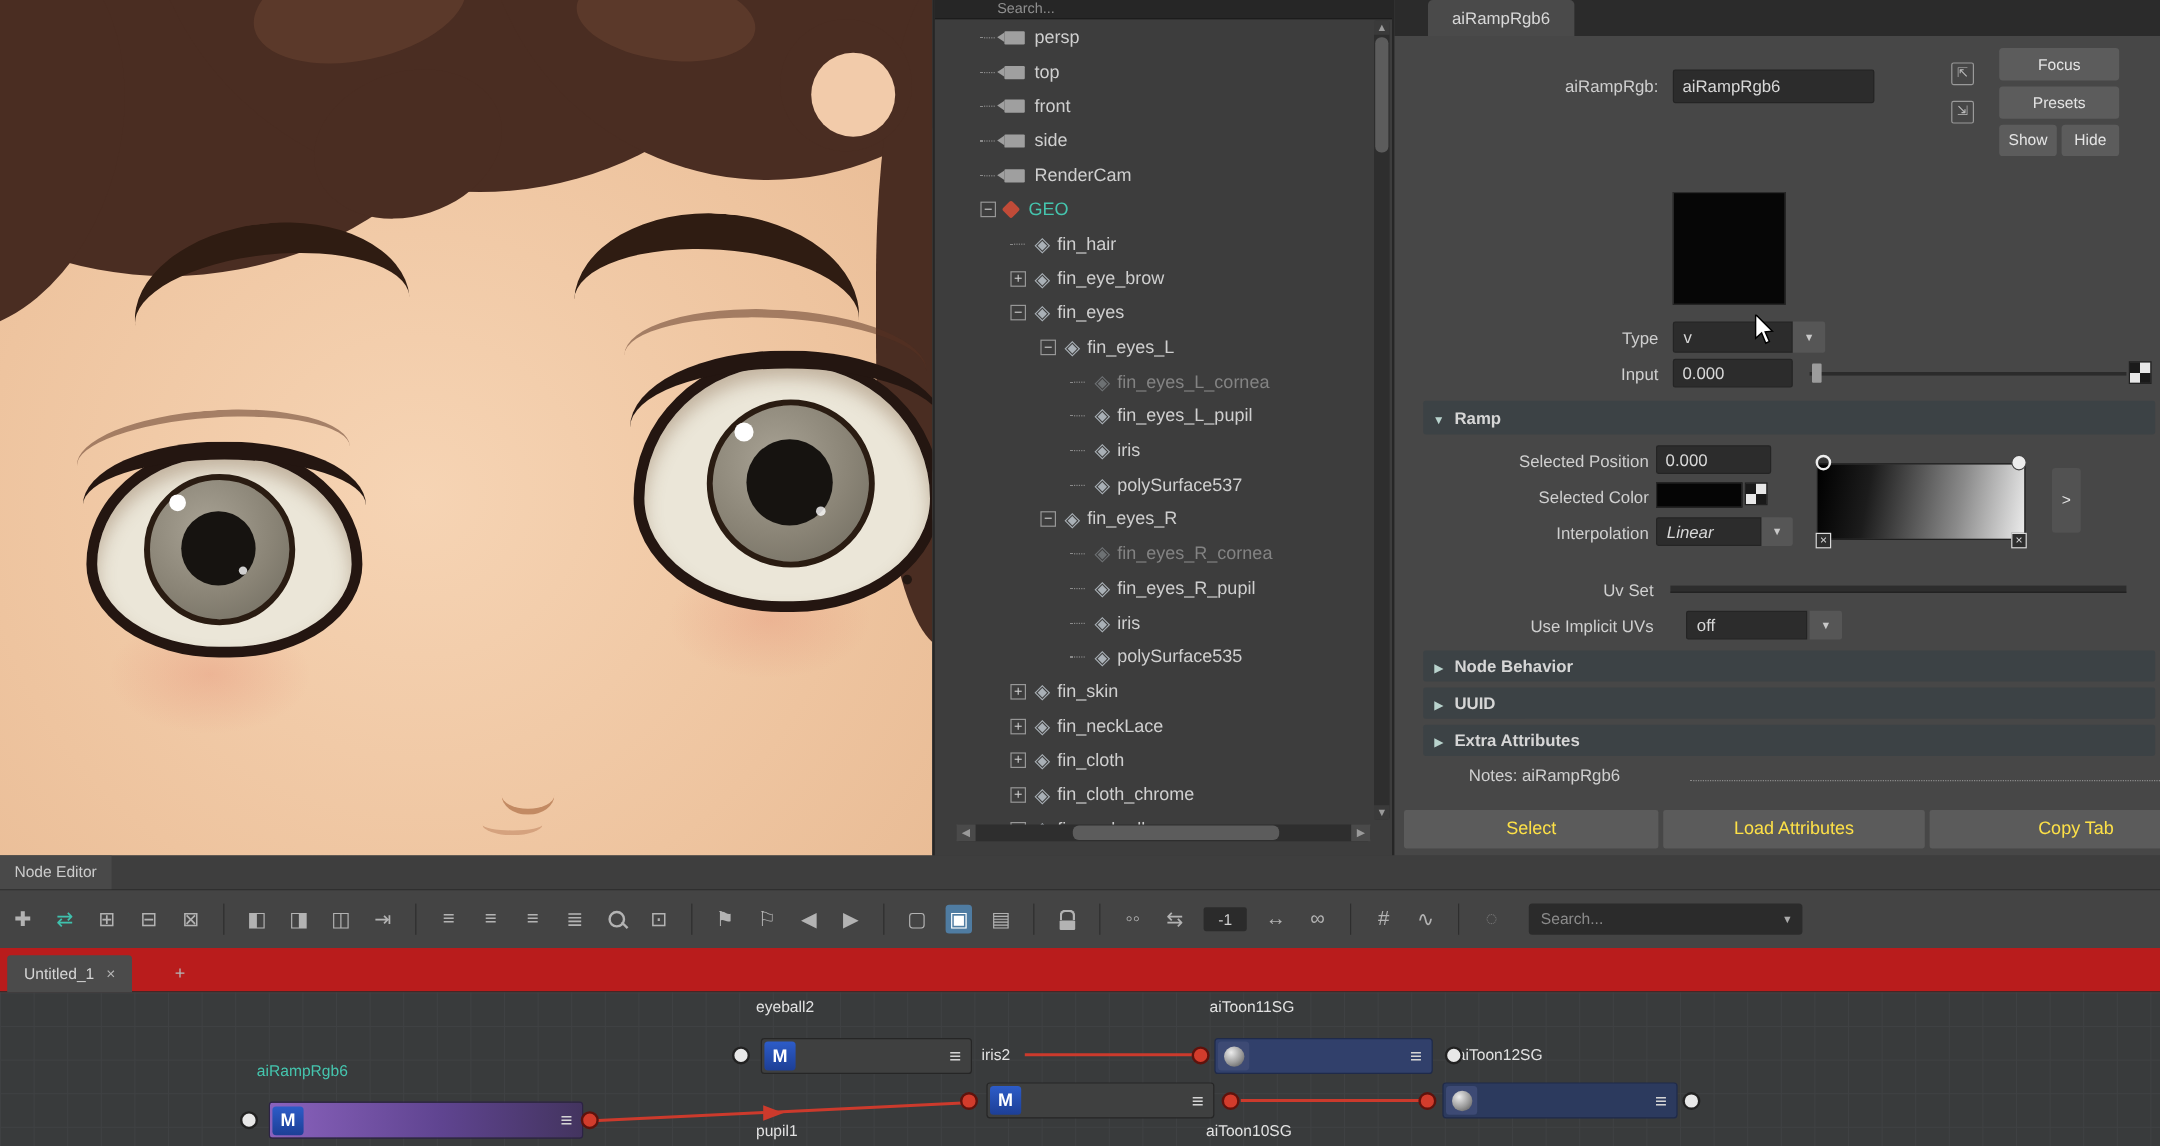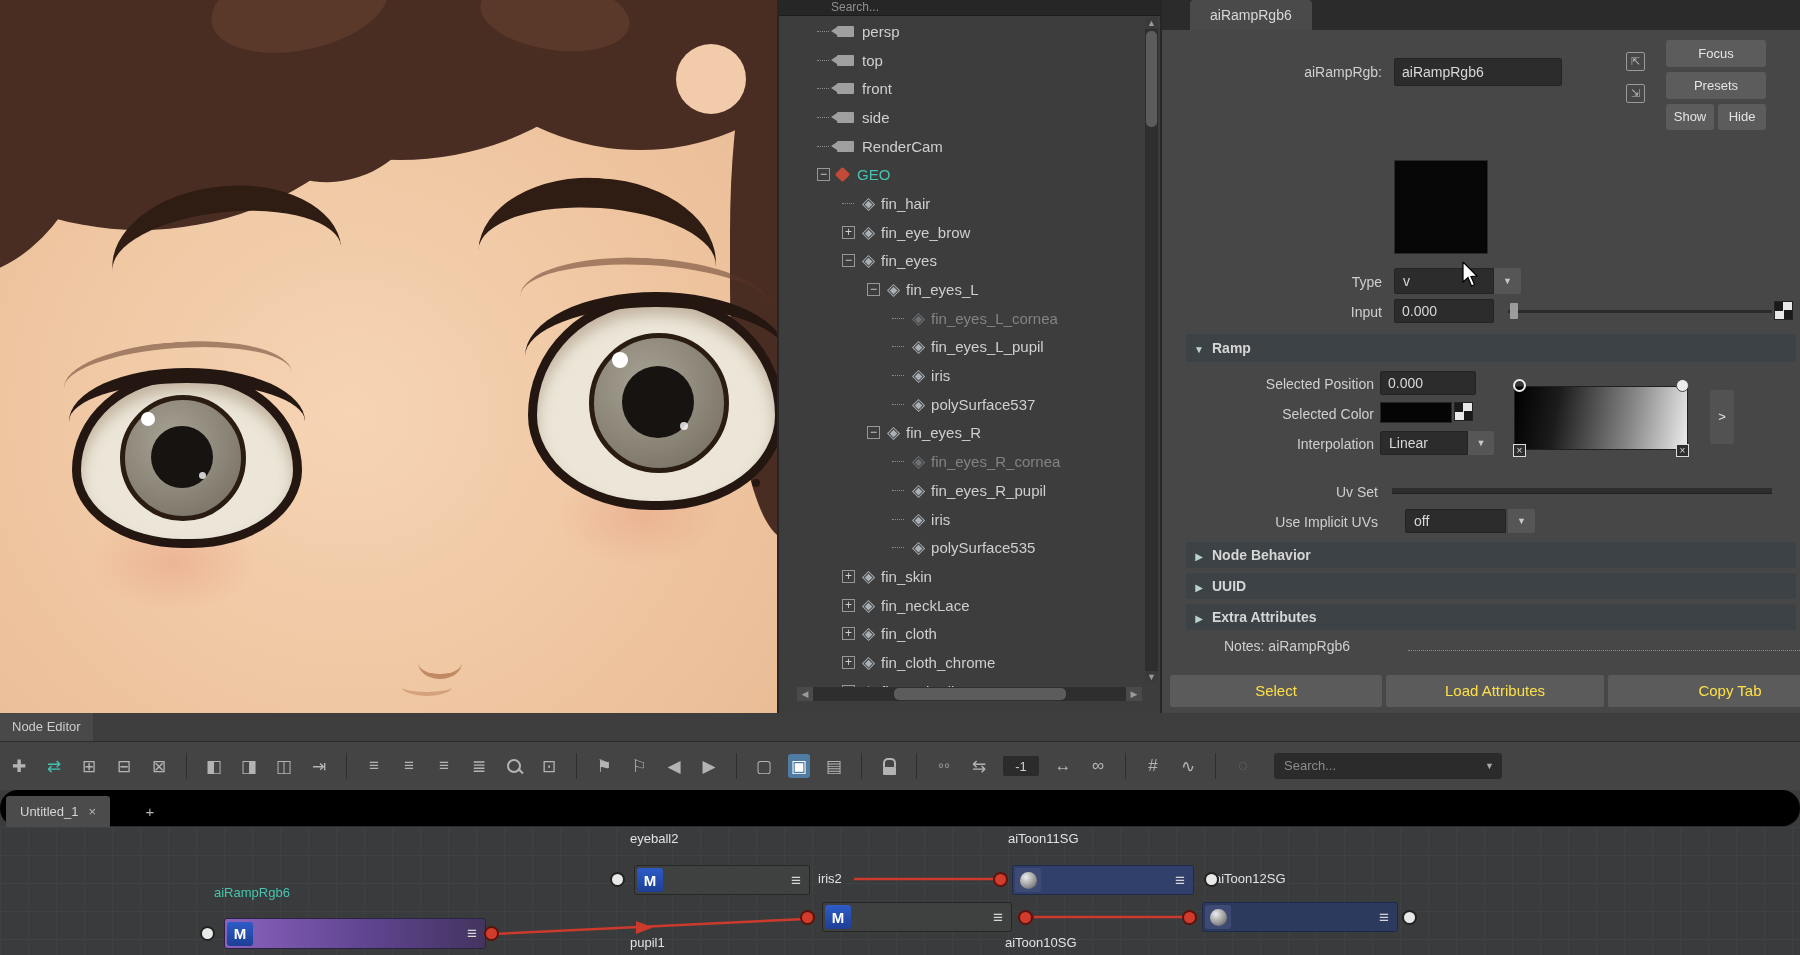--- a/index.html
+++ b/index.html
@@ -91,21 +91,21 @@
   .tb-icon.numbox{background:#2b2b2b;color:#cfcfcf;font-size:13px;padding:0 7px;height:20px;border-radius:2px;}
   .tb-sep{width:1px;height:26px;background:#2e2e2e;margin:0 3px;}
   .mag-c{width:10px;height:10px;border:2px solid #b3b3b3;border-radius:50%;position:relative;display:inline-block;}
   .mag-c::after{content:"";position:absolute;left:8px;top:9px;width:7px;height:2px;background:#b3b3b3;transform:rotate(45deg);}
   .lock-sh{display:block;width:9px;height:7px;border:2px solid #b3b3b3;border-bottom:none;border-radius:5px 5px 0 0;margin:0 auto;}
   .lock-bd{display:block;width:13px;height:8px;background:#b3b3b3;border-radius:1px;margin:0 auto;}
   .tb-icon.lockic{flex-direction:column;justify-content:center;}
   .ne-search{margin-left:20px;width:228px;height:26px;background:#2b2b2b;border-radius:3px;color:#8b8b8b;
       font-size:13px;line-height:26px;padding-left:10px;box-sizing:border-box;position:relative;}
   .ne-search .dd{position:absolute;right:8px;top:0;font-size:9px;color:#aaa;}
-  .ne-tabbar{position:absolute;left:0;top:77px;width:1800px;height:37px;background:#000000;border-bottom:1px solid #2a2a2a;box-sizing:border-box;border-radius:18px;}
+  .ne-tabbar{position:absolute;left:0;top:77px;width:1800px;height:37px;background:#b91c1c;border-bottom:1px solid #2a2a2a;box-sizing:border-box;}
   .ne-tab{position:absolute;left:6px;top:6px;height:31px;line-height:31px;padding:0 14px;background:#4b4b4b;
       border-radius:3px 3px 0 0;color:#d5d5d5;font-size:13px;}
   .ne-tab .x{margin-left:10px;color:#b5b5b5;}
   .ne-addtab{position:absolute;left:138px;top:10px;width:24px;height:24px;line-height:24px;text-align:center;color:#b5b5b5;font-size:15px;}
   .ne-graph{position:absolute;left:0;top:114px;width:1800px;height:128px;background:#393b3c;overflow:hidden;
       background-image:linear-gradient(#3f4143 1px, transparent 1px),linear-gradient(90deg,#3f4143 1px, transparent 1px);
       background-size:28px 28px;}
   .wires{position:absolute;left:0;top:0;}
   .gnode{position:absolute;height:30px;border-radius:3px;box-sizing:border-box;display:flex;align-items:center;}
   .gnode.gray{background:#3f4040;border:1px solid #262626;}
@@ -372,21 +372,21 @@
     </div>
 
     <div class="ae-label" style="left:0;width:212px;top:374px;">Selected Position</div>
     <input class="ae-field" style="left: 218px; top: 371px; width: 96px; height: 24px;" value="0.000">
 
     <div class="ae-label" style="left:0;width:212px;top:404px;">Selected Color</div>
     <div style="position:absolute;left:218px;top:402px;width:70px;height:19px;background:#050505;border:1px solid #262626;"></div>
     <div class="checker" style="left:292px;top:402px;"></div>
 
     <div class="ae-label" style="left:0;width:212px;top:434px;">Interpolation</div>
-    <div class="ae-dd" style="left:218px;top:431px;width:88px;height:24px;line-height:22px;">Linear</div>
+    <div class="ae-dd" style="left:218px;top:431px;width:88px;height:24px;line-height:22px;font-style:italic;">Linear</div>
     <div class="ae-ddarr" style="left:306px;top:431px;width:26px;height:24px;line-height:24px;">▼</div>
 
     <div class="rampw">
       <div class="rhandle ring" style="left:-2px;top:-8px;"></div>
       <div class="rhandle fill" style="right:-2px;top:-8px;"></div>
       <div class="rbox" style="left:-2px;bottom:-8px;">×</div>
       <div class="rbox" style="right:-2px;bottom:-8px;">×</div>
     </div>
     <div class="ae-btn" style="left:548px;top:390px;width:24px;height:54px;line-height:54px;background:#525252;">&gt;</div>
 

